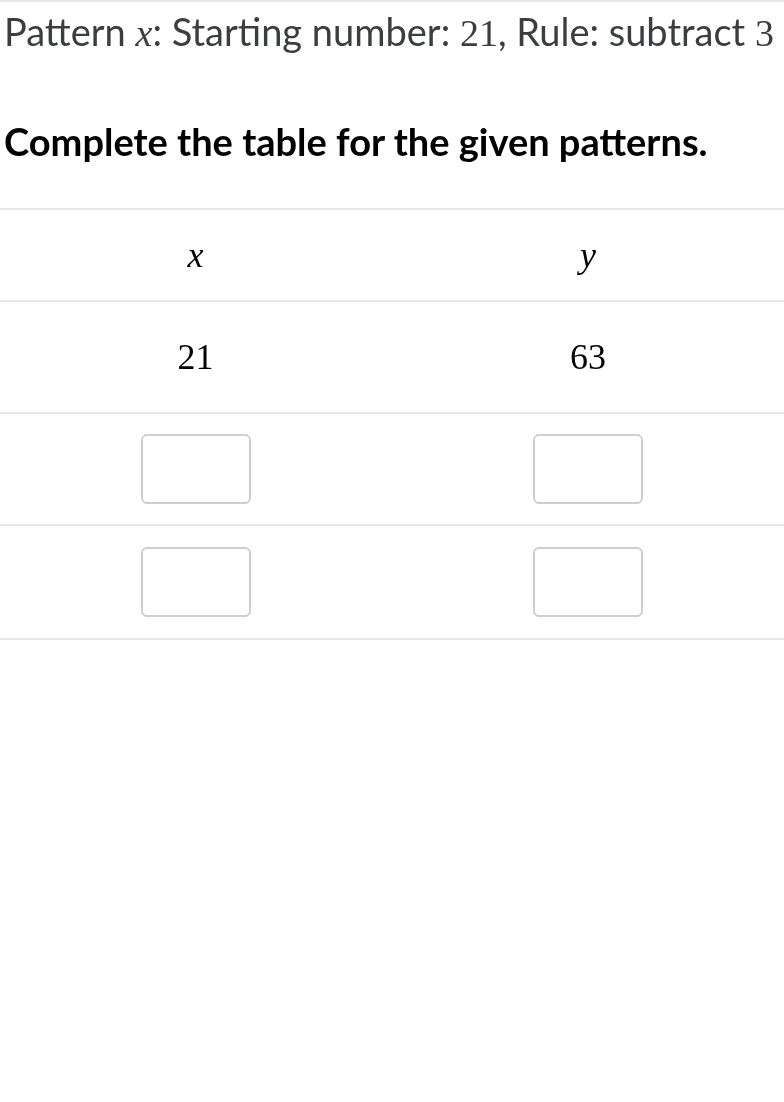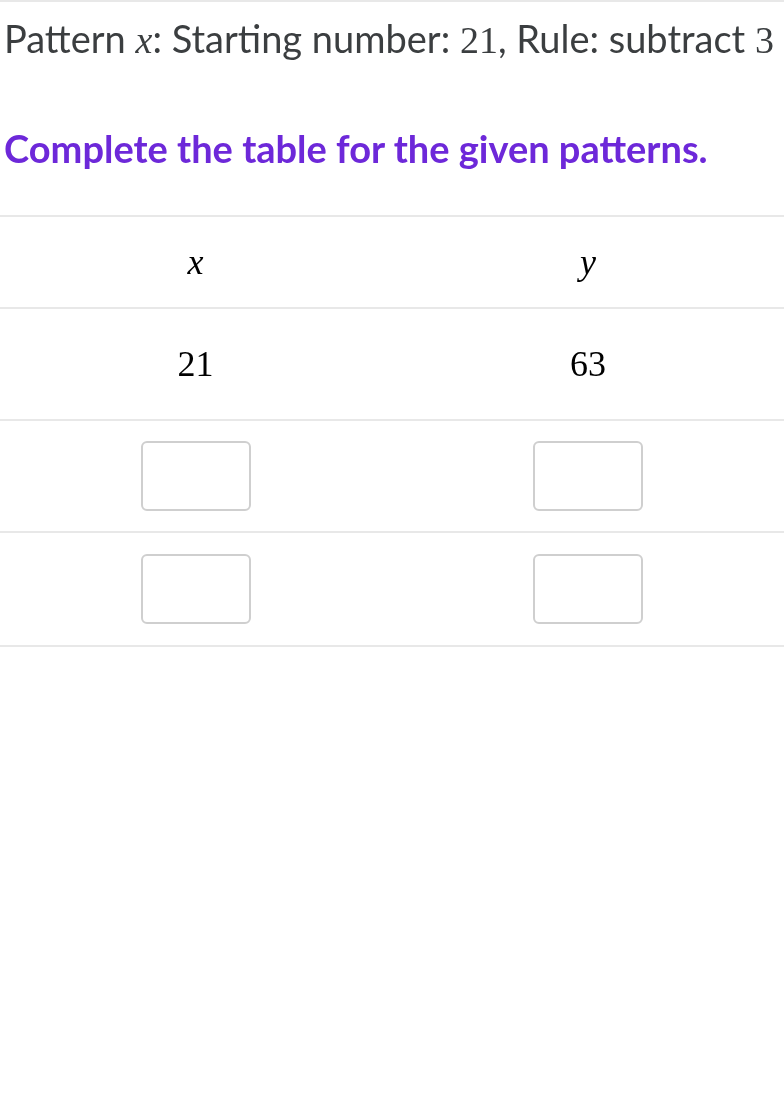--- a/index.html
+++ b/index.html
@@ -10,34 +10,34 @@
     font-size: 38px;
     color: #3b3e40;
     width: 784px;
     background: #fff;
   }
   .container {
     width: 100%;
     border-top: 2px solid #e8e8e8;
   }
   .prompt {
-    padding: 10px 8px 0 4px;
+    padding: 3px 8px 0 4px;
     line-height: 1.38;
   }
   .prompt p {
     margin: 0 0 56px 0;
   }
   .math-var {
     font-family: "Times New Roman", Times, serif;
     font-style: italic;
   }
   .math-num {
     font-family: "Times New Roman", Times, serif;
   }
-  .bold { font-weight: 700; color:#6d28d9; }
+  .bold { font-weight: 700; color:#000000; }
   .prompt p.instruction { margin-bottom: 40px; }
 
   table.pattern-table {
     width: 100%;
     border-collapse: collapse;
     table-layout: fixed;
   }
   table.pattern-table th, table.pattern-table td {
     border-bottom: 2px solid #e8e8e8;
     text-align: center;

